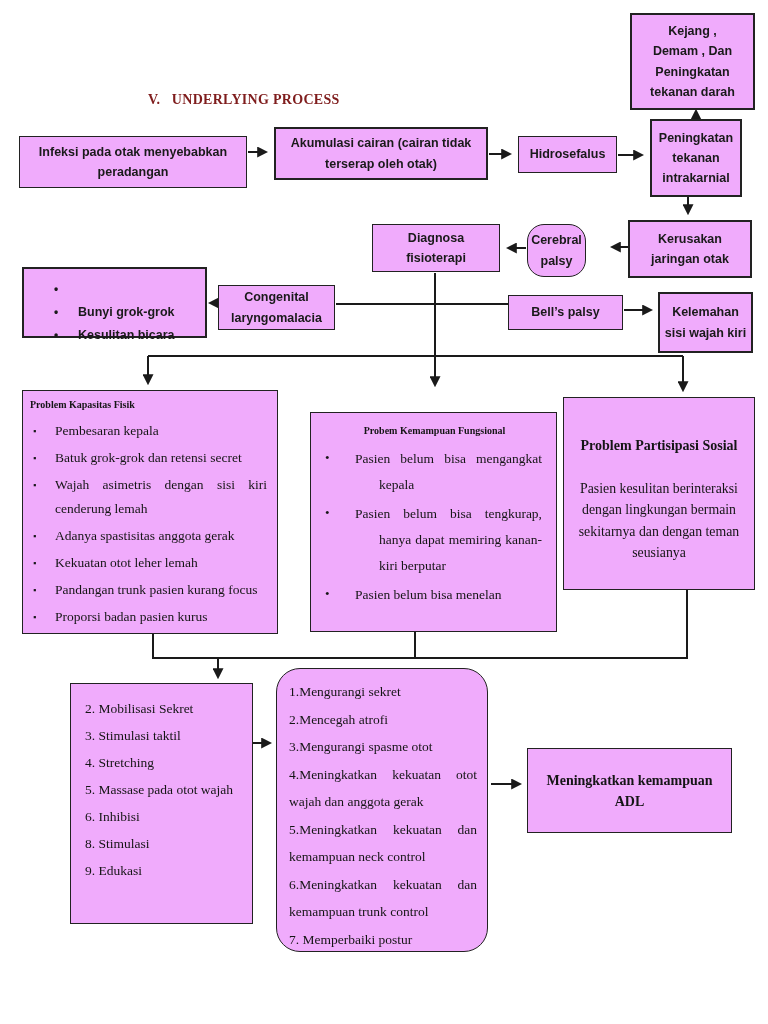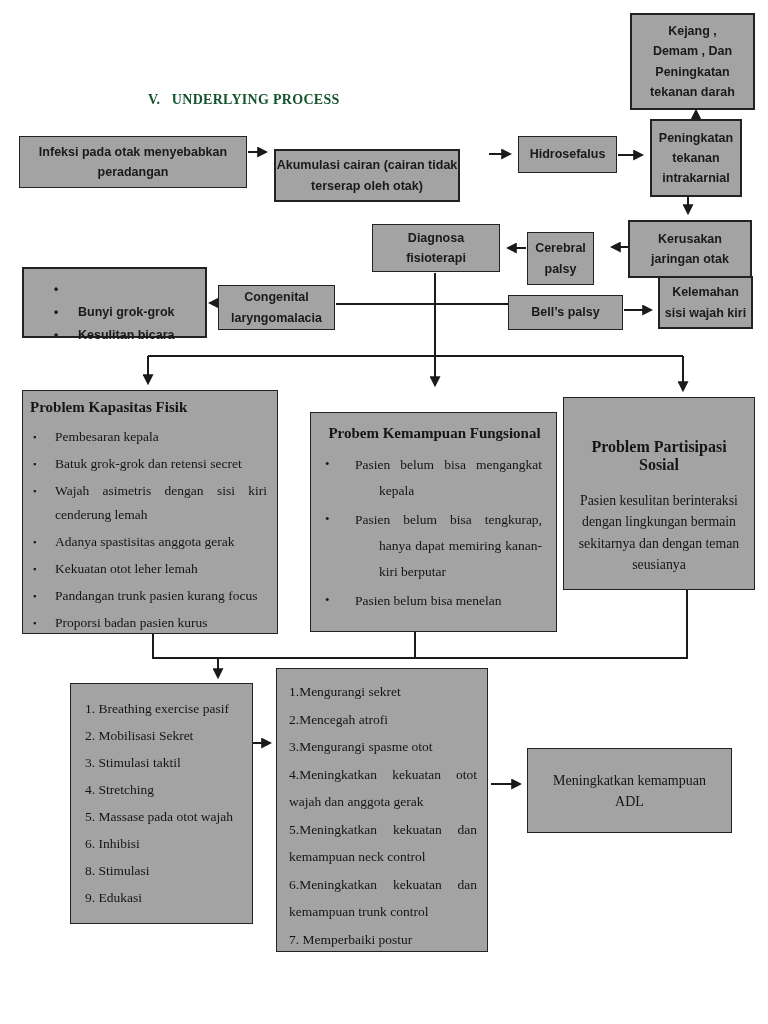--- a/index.html
+++ b/index.html
@@ -1,57 +1,57 @@
 <!DOCTYPE html>
 <html><head>
 <meta charset="utf-8">
 <style>
   html,body{margin:0;padding:0;background:#fff;}
   .canvas{position:relative;width:768px;height:1024px;background:#ffffff;overflow:hidden;
           font-family:"Liberation Serif","DejaVu Serif",serif;color:#151515;}
   svg.connectors{position:absolute;left:0;top:0;width:768px;height:1024px;pointer-events:none;}
 
-  .box{position:absolute;box-sizing:border-box;border:1.4px solid #222;background:#a3a3a3;}
+  .box{position:absolute;box-sizing:border-box;border:1.4px solid #222;background:#f0abfc;}
   .thick{border-width:2.2px;}
   .xthick{border-width:2.5px;}
 
   .sansbox{font-family:"Liberation Sans","DejaVu Sans",sans-serif;font-weight:bold;
            font-size:12.5px;line-height:1.62;color:#1a1a1a;text-align:center;
            display:flex;align-items:center;justify-content:center;white-space:pre-line;}
 
   .serifcenter{font-size:14px;line-height:1.5;text-align:center;
            display:flex;align-items:center;justify-content:center;white-space:pre-line;}
 
   .page-title{position:absolute;left:148px;top:92px;font-weight:bold;font-size:14px;
-           letter-spacing:.3px;white-space:pre;color:#14532d;}
+           letter-spacing:.3px;white-space:pre;color:#7f1d1d;}
 
   
   .symptoms{padding:9px 6px 0 30px;font-family:"Liberation Sans","DejaVu Sans",sans-serif;
             font-weight:bold;font-size:12.5px;color:#1a1a1a;}
   .symptoms .li-row{display:flex;line-height:23px;}
   .symptoms .li-marker{width:24px;flex:0 0 24px;font-size:12px;}
   .symptoms .li-text{flex:1;}
 
   
   .prob{font-size:13.5px;}
-  .prob-title{font-weight:bold;font-size:15px;margin-bottom:6px;}
+  .prob-title{font-weight:bold;font-size:10px;margin-bottom:6px;}
   .fisik{padding:8px 8px 0 7px;}
   .fisik .prob-title{margin-bottom:9px;}
   .fisik .li-row{display:flex;line-height:1.76;margin-bottom:3px;}
   .fisik .li-marker{flex:0 0 22px;font-size:9px;line-height:24px;padding-left:3px;}
   .fisik .li-text{flex:1;text-align:justify;padding-right:2px;}
 
   .fungsional{padding:12px 12px 0 14px;}
   .fungsional .prob-title{text-align:center;margin-bottom:10px;}
   .fungsional .li-row{display:flex;line-height:1.92;margin-bottom:3px;}
   .fungsional .li-marker{flex:0 0 30px;font-size:13px;}
   .fungsional .li-text{flex:1;text-align:justify;padding-left:24px;text-indent:-24px;padding-right:2px;}
 
   .sosial{padding:40px 8px 0 8px;text-align:center;}
-  .sosial .prob-title{margin-bottom:16px;font-size:16px;}
+  .sosial .prob-title{margin-bottom:24px;font-size:14px;}
   .sosial-body{line-height:1.55;font-size:13.8px;}
 
   
   .numlist{font-size:13.5px;}
   .interventions{padding:11px 8px 0 14px;}
   .interventions .li-row{line-height:27px;}
   .goals{padding:9px 10px 0 12px;}
   .goals .li-row{line-height:27.5px;text-align:justify;}
 </style>
 </head>
@@ -94,33 +94,33 @@
   <div class="page-title">V.   UNDERLYING PROCESS</div>
 
   <div class="box thick sansbox" style="left:630px;top:13px;width:125px;height:97px;">Kejang ,
 Demam , Dan
 Peningkatan
 tekanan darah</div>
 
   <div class="box sansbox" style="left:19px;top:136px;width:228px;height:52px;">Infeksi pada otak menyebabkan
 peradangan</div>
 
-  <div class="box thick sansbox" style="left:274px;top:127px;width:186px;height:53px;margin-top:22px;">Akumulasi cairan (cairan tidak
+  <div class="box thick sansbox" style="left:274px;top:127px;width:214px;height:53px;">Akumulasi cairan (cairan tidak
 terserap oleh otak)</div>
 
   <div class="box sansbox" style="left:518px;top:136px;width:99px;height:37px;">Hidrosefalus</div>
 
   <div class="box xthick sansbox" style="left:650px;top:119px;width:92px;height:78px;">Peningkatan
 tekanan
 intrakarnial</div>
 
   <div class="box thick sansbox" style="left:628px;top:220px;width:124px;height:58px;">Kerusakan
 jaringan otak</div>
 
-  <div class="box sansbox" style="left:527px;top:232px;width:67px;height:53px;">Cerebral
+  <div class="box sansbox" style="left:527px;top:224px;width:59px;height:53px;border-radius:17px;">Cerebral
 palsy</div>
 
   <div class="box sansbox" style="left:372px;top:224px;width:128px;height:48px;">Diagnosa
 fisioterapi</div>
 
   <div class="box thick symptoms" style="left:22px;top:267px;width:185px;height:71px;">
       <div class="li-row">
         <span class="li-marker">•</span>
       </div>
       <div class="li-row">
@@ -131,21 +131,21 @@
         <span class="li-marker">•</span>
         <span class="li-text">Kesulitan bicara</span>
       </div>
     </div>
 
   <div class="box sansbox" style="left:218px;top:285px;width:117px;height:45px;">Congenital
 laryngomalacia</div>
 
   <div class="box sansbox" style="left:508px;top:295px;width:115px;height:35px;">Bell’s palsy</div>
 
-  <div class="box thick sansbox" style="left:658px;top:276px;width:95px;height:53px;">Kelemahan
+  <div class="box thick sansbox" style="left:658px;top:292px;width:95px;height:61px;">Kelemahan
 sisi wajah kiri</div>
 
   <div class="box prob fisik" style="left:22px;top:390px;width:256px;height:244px;">
     <div class="prob-title">Problem Kapasitas Fisik</div>
     <div>
         <div class="li-row">
           <span class="li-marker">▪</span>
           <span class="li-text">Pembesaran kepala</span>
         </div>
         <div class="li-row">
@@ -192,36 +192,35 @@
         </div>
       </div>
   </div>
 
   <div class="box prob sosial" style="left:563px;top:397px;width:192px;height:193px;">
     <div class="prob-title">Problem Partisipasi Sosial</div>
     <div class="sosial-body">Pasien kesulitan berinteraksi dengan lingkungan bermain sekitarnya dan dengan teman seusianya</div>
   </div>
 
   <div class="box numlist interventions" style="left:70px;top:683px;width:183px;height:241px;">
-      <div class="li-row">1. Breathing exercise pasif</div>
       <div class="li-row">2. Mobilisasi Sekret</div>
       <div class="li-row">3. Stimulasi taktil</div>
       <div class="li-row">4. Stretching</div>
       <div class="li-row">5. Massase pada otot wajah</div>
       <div class="li-row">6. Inhibisi</div>
       <div class="li-row">8. Stimulasi</div>
       <div class="li-row">9. Edukasi</div>
     </div>
 
-  <div class="box numlist goals" style="left:276px;top:668px;width:212px;height:284px;">
+  <div class="box numlist goals" style="left:276px;top:668px;width:212px;height:284px;border-radius:24px;">
       <div class="li-row">1.Mengurangi sekret</div>
       <div class="li-row">2.Mencegah atrofi</div>
       <div class="li-row">3.Mengurangi spasme otot</div>
       <div class="li-row">4.Meningkatkan kekuatan otot wajah dan anggota gerak</div>
       <div class="li-row">5.Meningkatkan kekuatan dan kemampuan neck control</div>
       <div class="li-row">6.Meningkatkan kekuatan dan kemampuan trunk control</div>
       <div class="li-row">7. Memperbaiki postur</div>
     </div>
 
-  <div class="box serifcenter" style="left:527px;top:748px;width:205px;height:85px;">Meningkatkan kemampuan
+  <div class="box serifcenter" style="left:527px;top:748px;width:205px;height:85px;font-weight:bold;">Meningkatkan kemampuan
 ADL</div>
 
 </div>
 
 </body></html>

